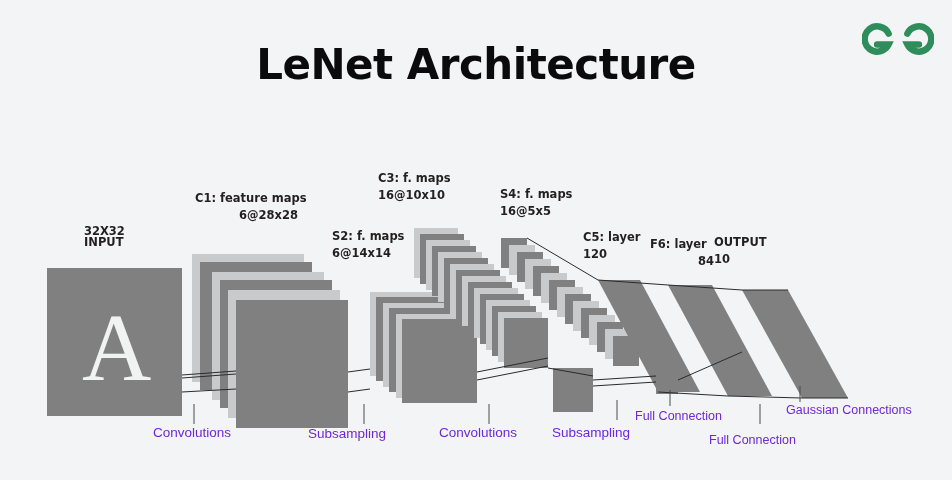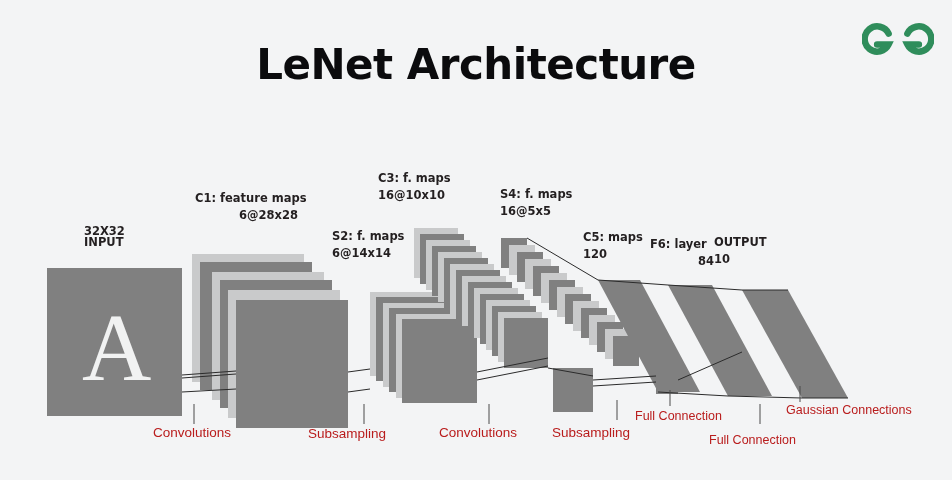--- a/index.html
+++ b/index.html
@@ -63,21 +63,21 @@
     white-space: pre;
     line-height: 1.15;
   }
   .lbl-top {
     font-size: 11.5px;
     font-weight: 700;
   }
   .lbl-bottom {
     font-size: 13.5px;
     font-weight: 400;
-    color: #b91c1c;
+    color: #6d28d9;
     font-family: "Liberation Sans", sans-serif;
   }
 
   
   .input-letter {
     position: absolute;
     color: #f1f2f2;
     font-size: 96px;
     font-weight: 400;
     font-family: "Liberation Serif", serif;
@@ -222,21 +222,21 @@
 
   <div class="lbl lbl-top" style="left:332px; top:230px;">S2: f. maps</div>
   <div class="lbl lbl-top" style="left:332px; top:247px;">6@14x14</div>
 
   <div class="lbl lbl-top" style="left:378px; top:172px;">C3: f. maps</div>
   <div class="lbl lbl-top" style="left:378px; top:189px;">16@10x10</div>
 
   <div class="lbl lbl-top" style="left:500px; top:188px;">S4: f. maps</div>
   <div class="lbl lbl-top" style="left:500px; top:205px;">16@5x5</div>
 
-  <div class="lbl lbl-top" style="left:583px; top:231px;">C5: maps</div>
+  <div class="lbl lbl-top" style="left:583px; top:231px;">C5: layer</div>
   <div class="lbl lbl-top" style="left:583px; top:248px;">120</div>
 
   <div class="lbl lbl-top" style="left:650px; top:238px;text-align:center;">F6: layer</div>
   <div class="lbl lbl-top" style="left:650px; top:255px;margin-left:48px;">84</div>
 
   <div class="lbl lbl-top" style="left:714px; top:236px;">OUTPUT</div>
   <div class="lbl lbl-top" style="left:714px; top:253px;text-align:center;">10</div>
 
   <div class="lbl lbl-bottom" style="left:153px; top:425px;">Convolutions</div>
 

